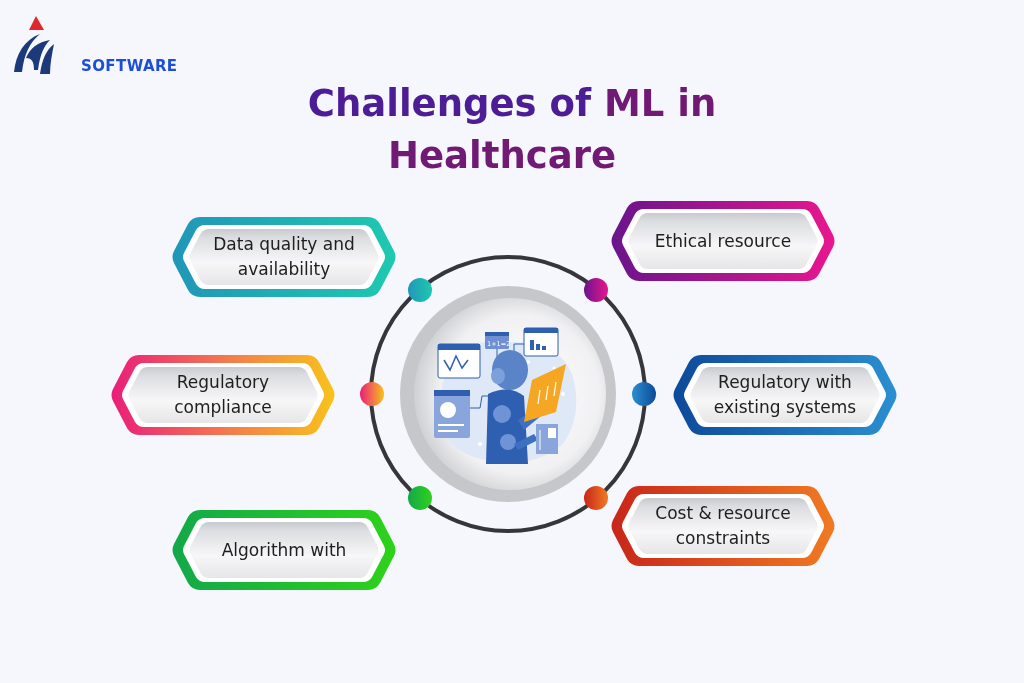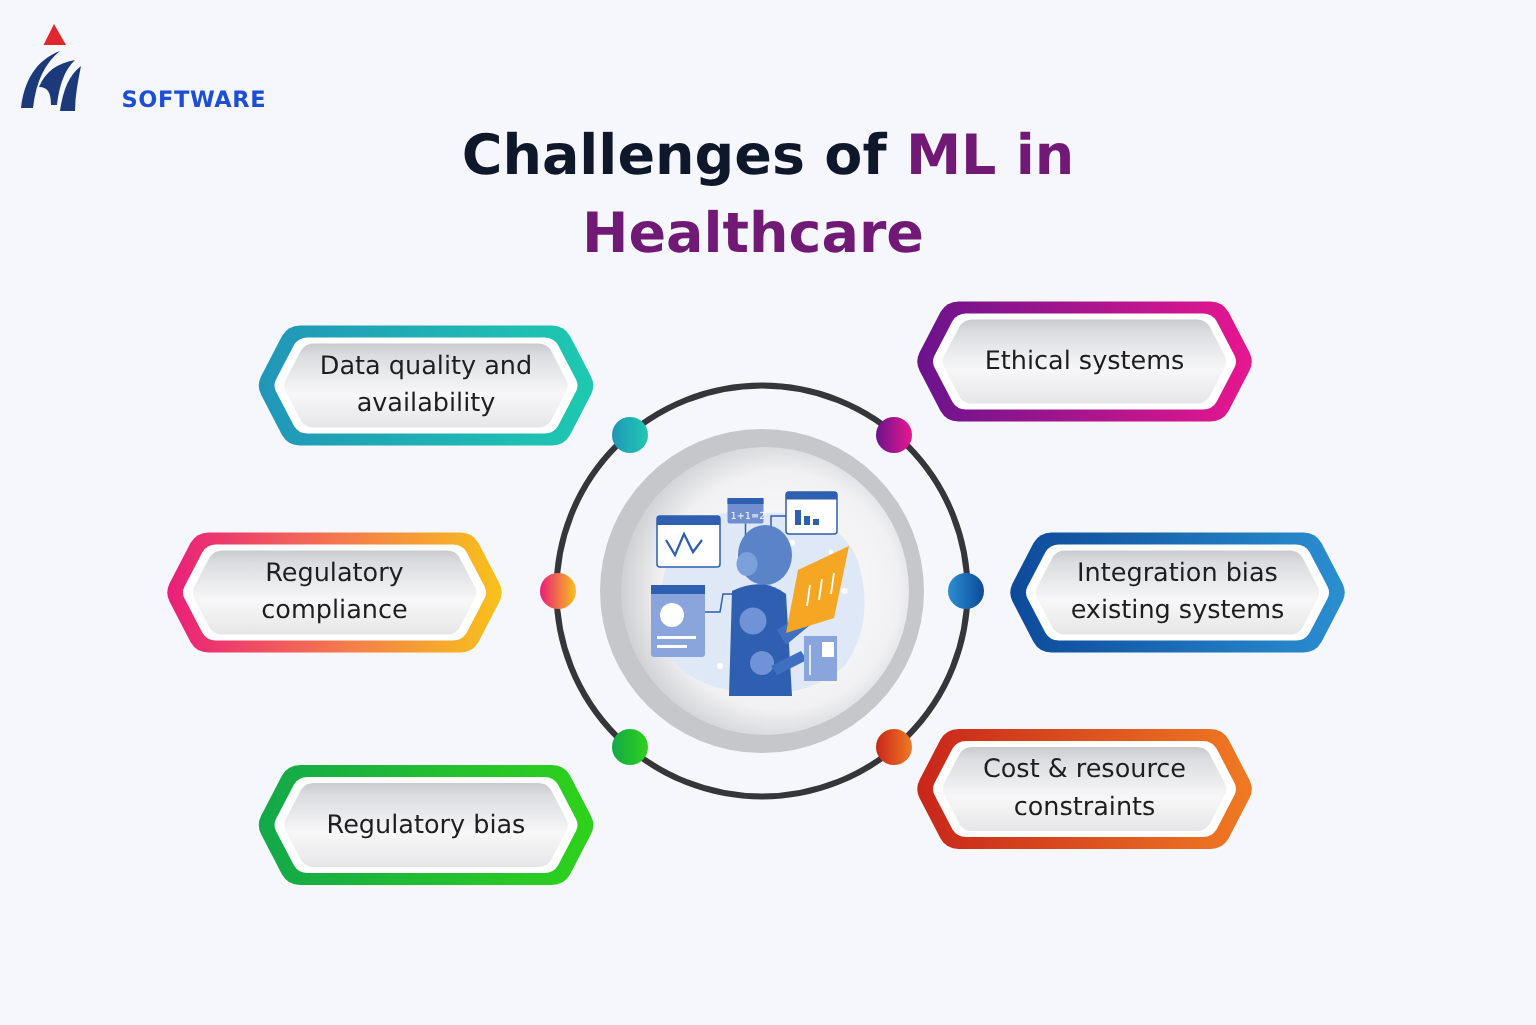--- a/index.html
+++ b/index.html
@@ -23,21 +23,21 @@
     font-family: "DejaVu Sans", sans-serif; font-weight: bold;
     font-size: 15px; color: #1d4ed8; letter-spacing: 0.4px; line-height: 16px;
   }
   .title {
     position: absolute; left: 0; width: 1024px; text-align: center;
     font-family: "DejaVu Sans", sans-serif; font-weight: bold;
     font-size: 37px; line-height: 44px;
   }
   .title1 { top: 82px; }
   .title2 { top: 134px; left: -10px; }
-  .blue { color: #0f172a; text-align: center; }
+  .blue { color: #4c1d95; text-align: center; }
   .red { color: #701a75; }
 
   .hex {
     position: absolute; width: 224px; height: 84px;
   }
   .hex svg { position: absolute; left: 0; top: 0; width: 224px; height: 84px; }
   .hex-label {
     position: absolute; left: 0; top: 0; width: 224px; height: 84px;
     display: flex; align-items: center; justify-content: center; text-align: center;
     font-family: "DejaVu Sans", sans-serif; font-size: 17px; line-height: 25px;
@@ -139,50 +139,50 @@
   <div class="hex-label">Data quality and
 availability</div>
 </div>
 
 <div class="hex" style="left:611px; top:199px;">
   <svg viewBox="0 0 224 84">
     <path d="M28,2 H196 Q204,2 208,9 L222,36 Q225,42 222,48 L208,75 Q204,82 196,82 H28 Q20,82 16,75 L2,48 Q-1,42 2,36 L16,9 Q20,2 28,2 Z" fill="url(#g-eth)"></path>
     <path d="M33,10 H191 Q197,10 200,15 L212,38 Q214,42 212,46 L200,69 Q197,74 191,74 H33 Q27,74 24,69 L12,46 Q10,42 12,38 L24,15 Q27,10 33,10 Z" fill="#ffffff"></path>
     <path d="M37,14 H187 Q192,14 195,18 L206,39 Q207,42 206,45 L195,66 Q192,70 187,70 H37 Q32,70 29,66 L18,45 Q17,42 18,39 L29,18 Q32,14 37,14 Z" fill="url(#g-inner)"></path>
   </svg>
-  <div class="hex-label">Ethical systems</div>
+  <div class="hex-label">Ethical resource</div>
 </div>
 
 <div class="hex" style="left:111px; top:353px;">
   <svg viewBox="0 0 224 84">
     <path d="M28,2 H196 Q204,2 208,9 L222,36 Q225,42 222,48 L208,75 Q204,82 196,82 H28 Q20,82 16,75 L2,48 Q-1,42 2,36 L16,9 Q20,2 28,2 Z" fill="url(#g-reg)"></path>
     <path d="M33,10 H191 Q197,10 200,15 L212,38 Q214,42 212,46 L200,69 Q197,74 191,74 H33 Q27,74 24,69 L12,46 Q10,42 12,38 L24,15 Q27,10 33,10 Z" fill="#ffffff"></path>
     <path d="M37,14 H187 Q192,14 195,18 L206,39 Q207,42 206,45 L195,66 Q192,70 187,70 H37 Q32,70 29,66 L18,45 Q17,42 18,39 L29,18 Q32,14 37,14 Z" fill="url(#g-inner)"></path>
   </svg>
   <div class="hex-label">Regulatory
 compliance</div>
 </div>
 
 <div class="hex" style="left:673px; top:353px;">
   <svg viewBox="0 0 224 84">
     <path d="M28,2 H196 Q204,2 208,9 L222,36 Q225,42 222,48 L208,75 Q204,82 196,82 H28 Q20,82 16,75 L2,48 Q-1,42 2,36 L16,9 Q20,2 28,2 Z" fill="url(#g-int)"></path>
     <path d="M33,10 H191 Q197,10 200,15 L212,38 Q214,42 212,46 L200,69 Q197,74 191,74 H33 Q27,74 24,69 L12,46 Q10,42 12,38 L24,15 Q27,10 33,10 Z" fill="#ffffff"></path>
     <path d="M37,14 H187 Q192,14 195,18 L206,39 Q207,42 206,45 L195,66 Q192,70 187,70 H37 Q32,70 29,66 L18,45 Q17,42 18,39 L29,18 Q32,14 37,14 Z" fill="url(#g-inner)"></path>
   </svg>
-  <div class="hex-label">Integration bias
+  <div class="hex-label">Regulatory with
 existing systems</div>
 </div>
 
 <div class="hex" style="left:172px; top:508px;">
   <svg viewBox="0 0 224 84">
     <path d="M28,2 H196 Q204,2 208,9 L222,36 Q225,42 222,48 L208,75 Q204,82 196,82 H28 Q20,82 16,75 L2,48 Q-1,42 2,36 L16,9 Q20,2 28,2 Z" fill="url(#g-alg)"></path>
     <path d="M33,10 H191 Q197,10 200,15 L212,38 Q214,42 212,46 L200,69 Q197,74 191,74 H33 Q27,74 24,69 L12,46 Q10,42 12,38 L24,15 Q27,10 33,10 Z" fill="#ffffff"></path>
     <path d="M37,14 H187 Q192,14 195,18 L206,39 Q207,42 206,45 L195,66 Q192,70 187,70 H37 Q32,70 29,66 L18,45 Q17,42 18,39 L29,18 Q32,14 37,14 Z" fill="url(#g-inner)"></path>
   </svg>
-  <div class="hex-label">Regulatory bias</div>
+  <div class="hex-label">Algorithm with</div>
 </div>
 
 <div class="hex" style="left:611px; top:484px;">
   <svg viewBox="0 0 224 84">
     <path d="M28,2 H196 Q204,2 208,9 L222,36 Q225,42 222,48 L208,75 Q204,82 196,82 H28 Q20,82 16,75 L2,48 Q-1,42 2,36 L16,9 Q20,2 28,2 Z" fill="url(#g-cost)"></path>
     <path d="M33,10 H191 Q197,10 200,15 L212,38 Q214,42 212,46 L200,69 Q197,74 191,74 H33 Q27,74 24,69 L12,46 Q10,42 12,38 L24,15 Q27,10 33,10 Z" fill="#ffffff"></path>
     <path d="M37,14 H187 Q192,14 195,18 L206,39 Q207,42 206,45 L195,66 Q192,70 187,70 H37 Q32,70 29,66 L18,45 Q17,42 18,39 L29,18 Q32,14 37,14 Z" fill="url(#g-inner)"></path>
   </svg>
   <div class="hex-label">Cost &amp; resource
 constraints</div>

